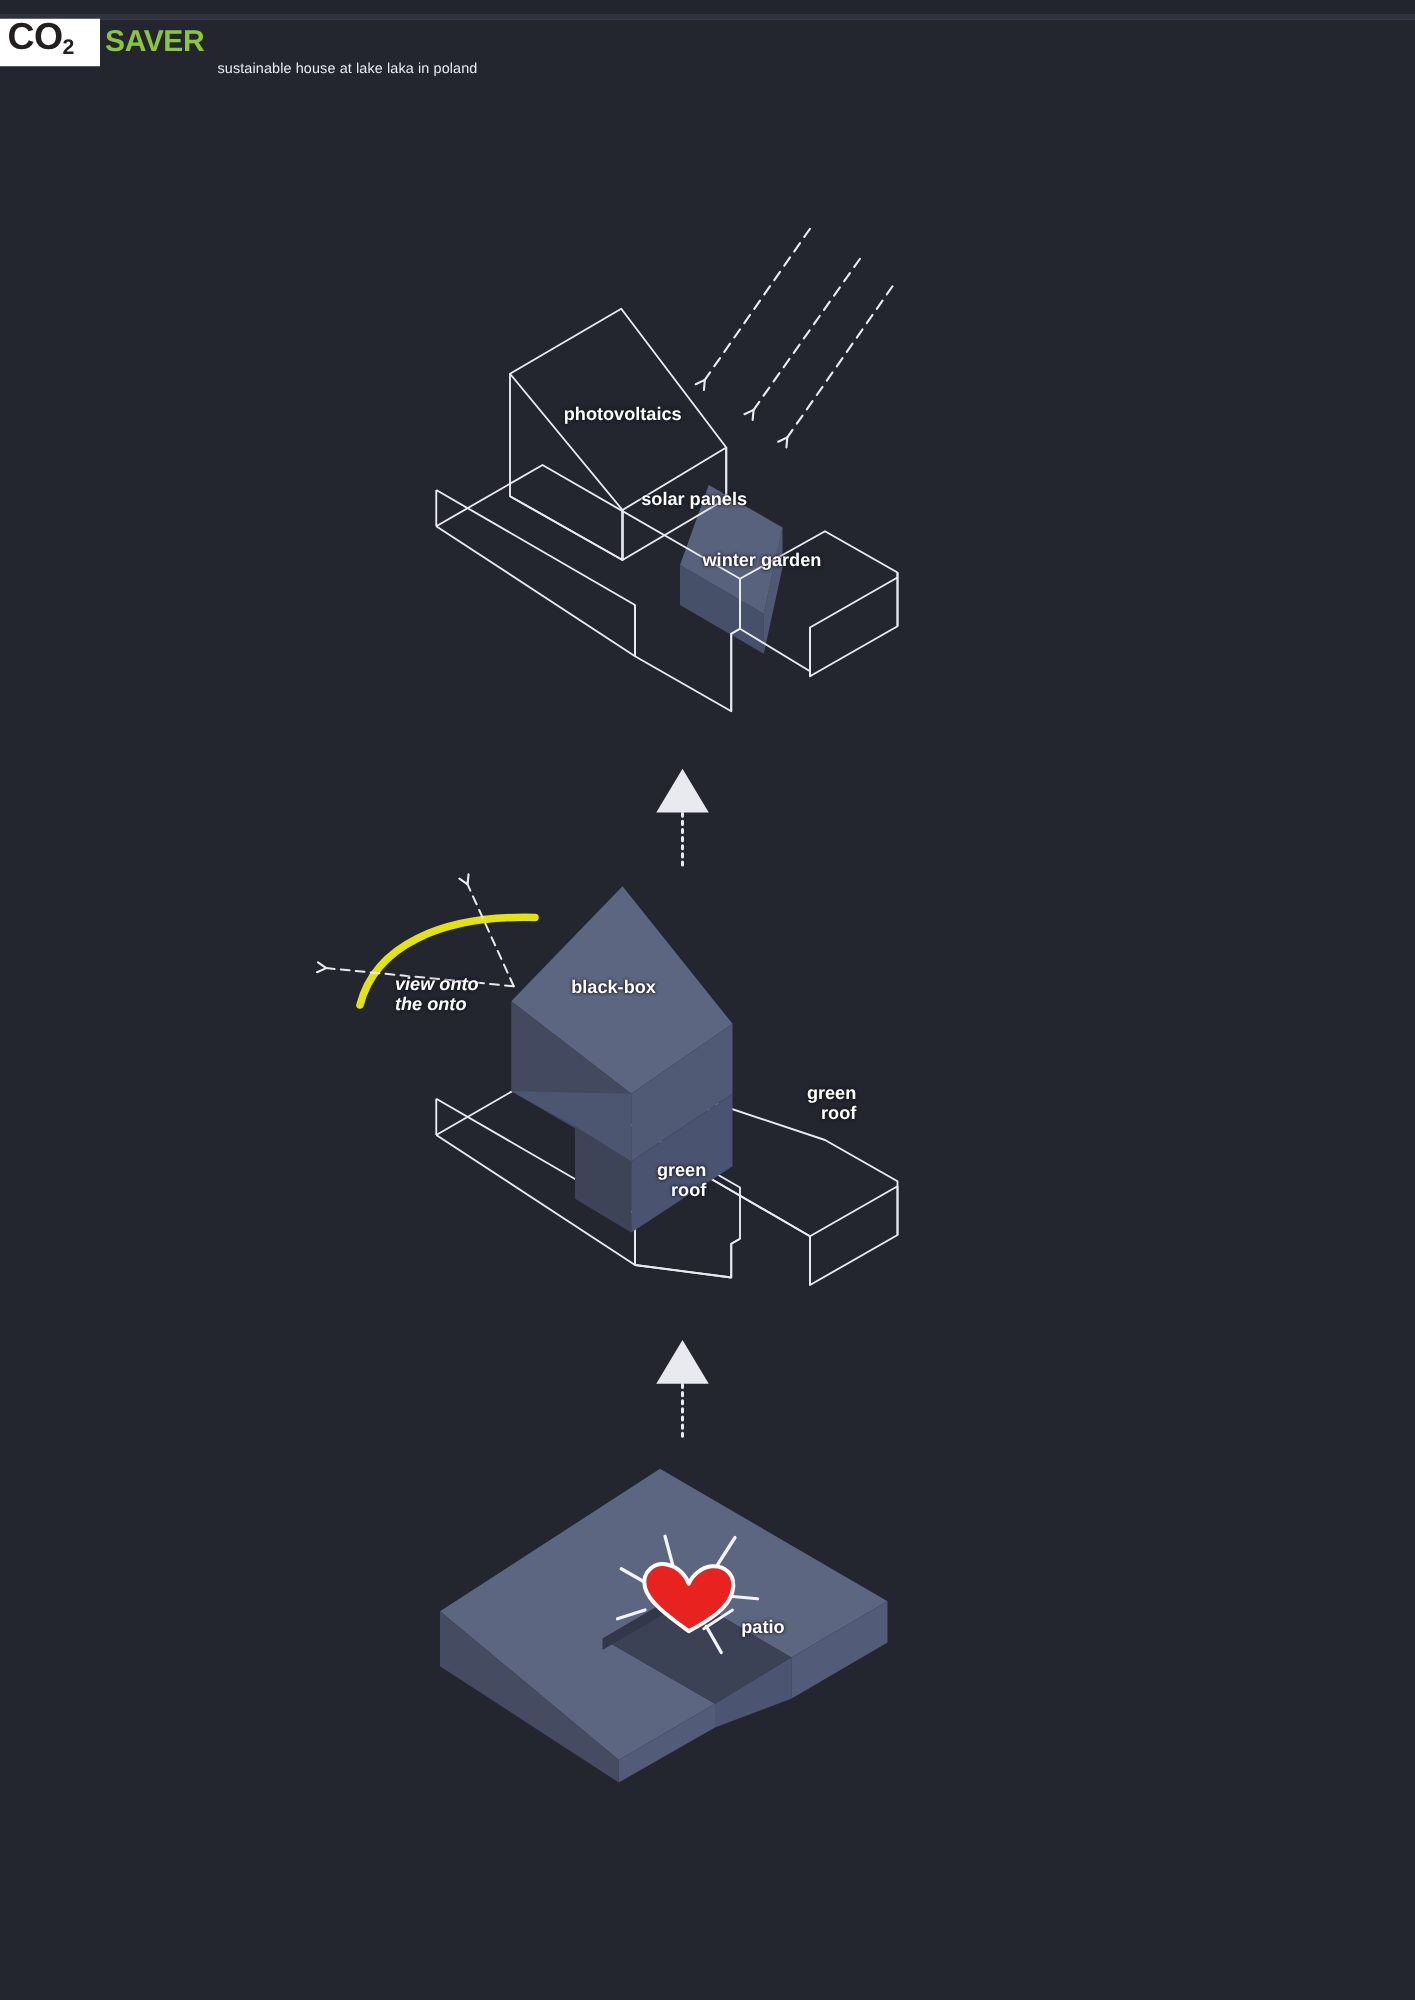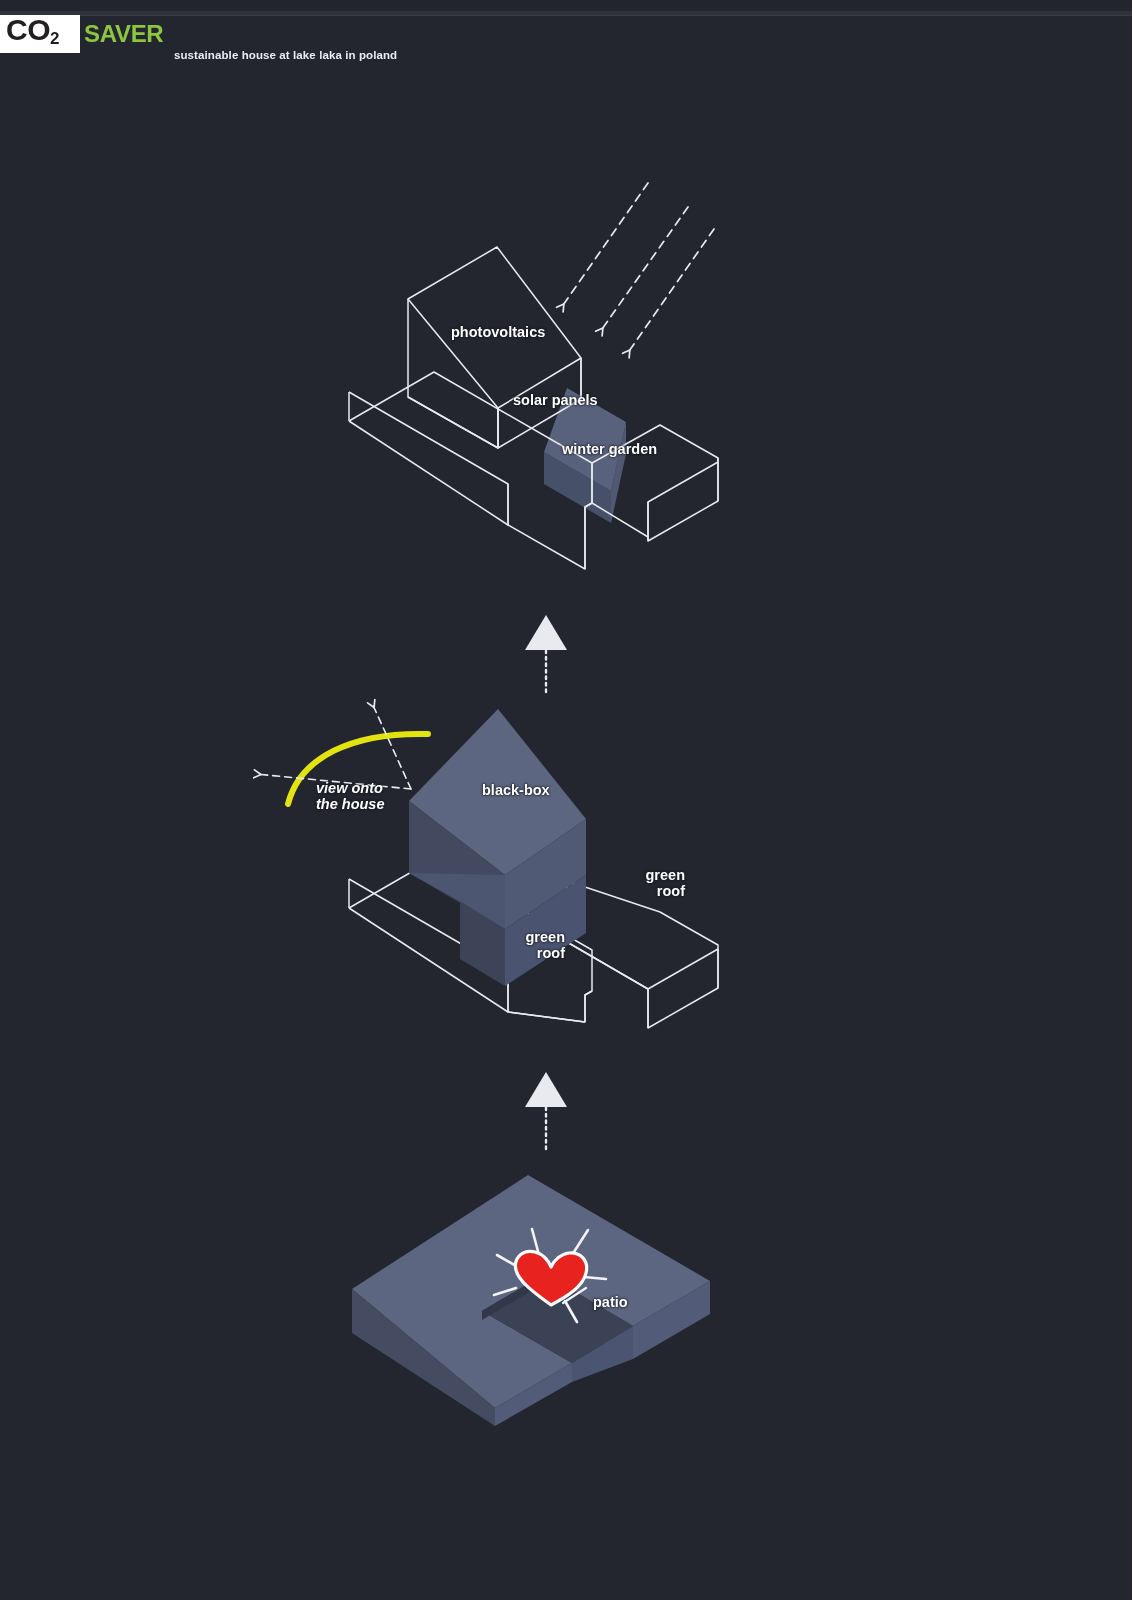--- a/index.html
+++ b/index.html
@@ -63,21 +63,21 @@
     font-size: 24px;
     font-weight: 700;
     letter-spacing: -0.3px;
     color: #8cc63e;
     line-height: 30px;
   }
   #tagline {
     position: absolute;
     left: 174px; top: 38px;
     font-size: 11.5px;
-    font-weight: 700;
+    font-weight: 400;
     color: #e9ecf2;
     letter-spacing: 0.1px;
     white-space: nowrap;
   }
   
   #diagram {
     position: absolute;
     left: 0; top: 0;
     width: 1132px;
     height: 1600px;
@@ -240,32 +240,32 @@
       <line x1="563" y1="1292" x2="586" y2="1277" stroke="#f2f4f8" stroke-width="2.2" stroke-linecap="round"></line>
     </g>
   </svg>
 
   <div class="lbl" style="left:451px; top:313px;">photovoltaics</div>
 
   <div class="lbl" style="left:513px; top:381px;text-align:right;">solar panels</div>
 
   <div class="lbl" style="left:562px; top:430px;">winter garden</div>
 
-  <div class="lbl" style="left:482px; top:771px;">black-box</div>
+  <div class="lbl" style="left:457px; top:771px;">black-box</div>
 
   <div class="lbl center" style="left:625px; top:856px; width:60px; margin-left:-0px;">
     <div style="white-space:pre;">green
 roof</div>
   </div>
 
   <div class="lbl center" style="left:505px; top:918px; width:60px;">
     <div style="white-space:pre;">green
 roof</div>
   </div>
 
   <div class="lbl" style="left:316px; top:769px;font-style:italic;">
     <div>view onto</div>
-    <div>the house</div>
+    <div>the onto</div>
   </div>
 
   <div class="lbl" style="left:593px; top:1283px;">patio</div>
 
 </div>
 
 </body></html>

